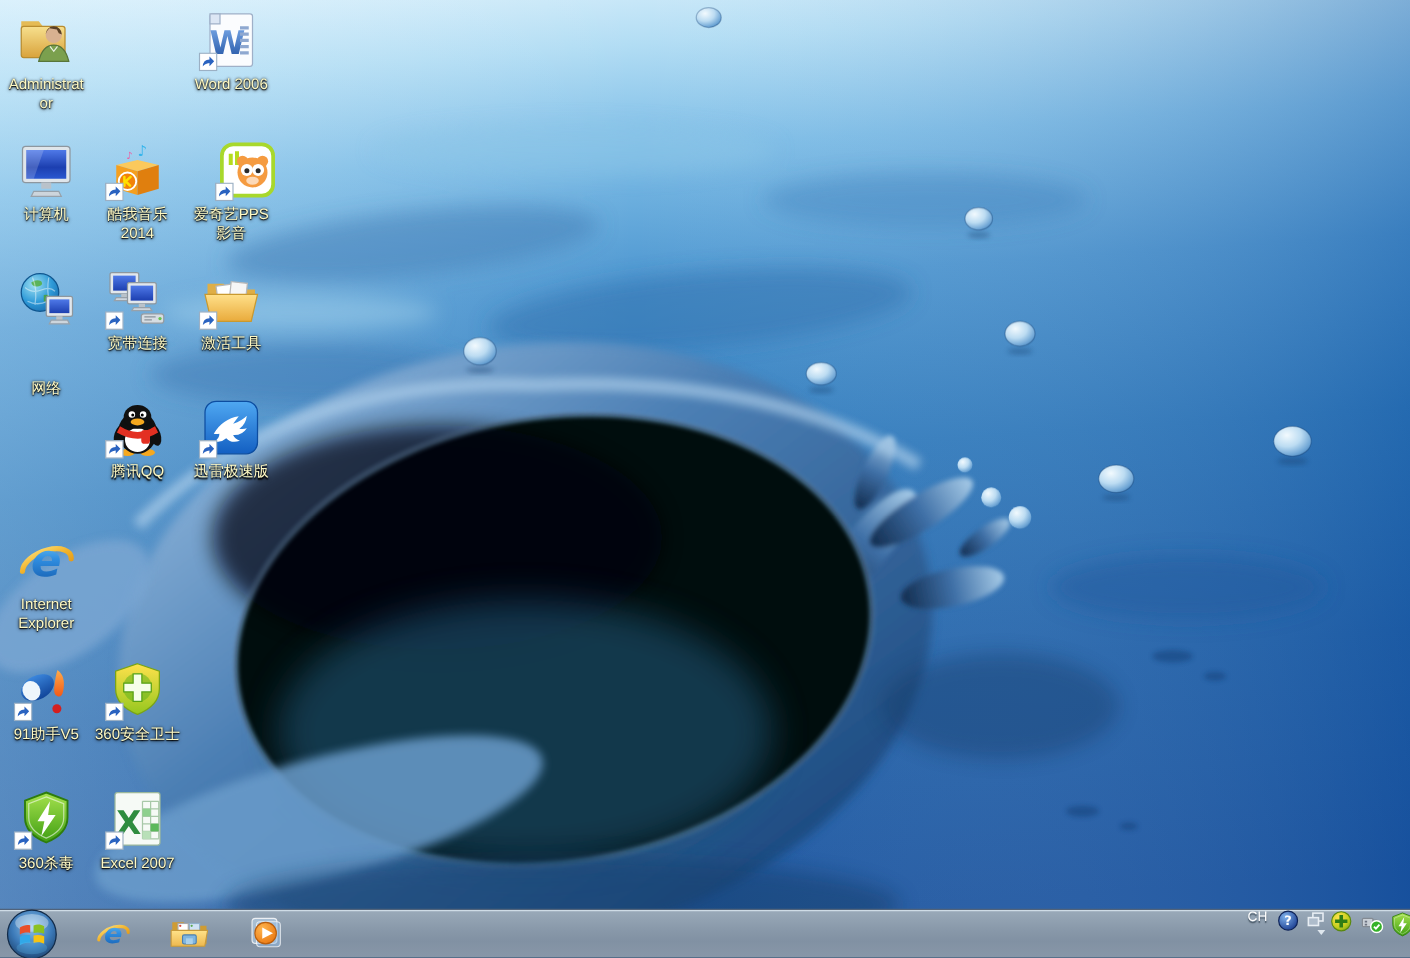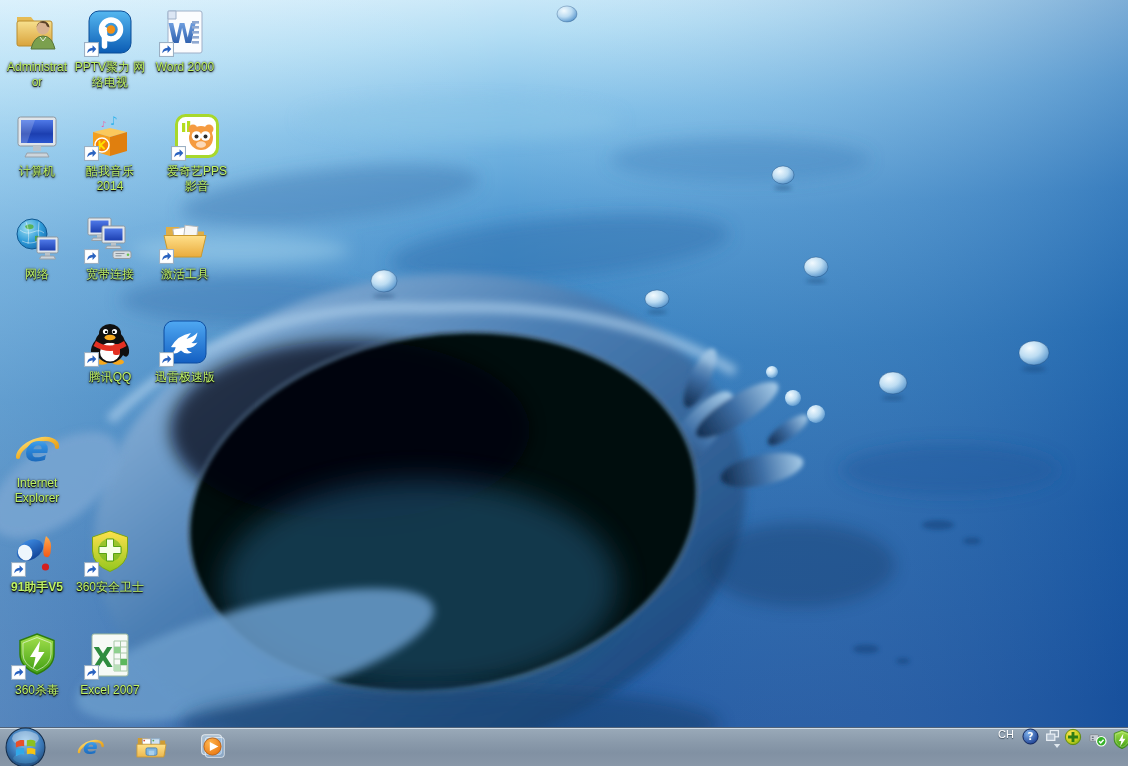--- a/index.html
+++ b/index.html
@@ -6,21 +6,21 @@
   .screen{position:relative;width:1128px;height:766px;overflow:hidden;
     font-family:"Liberation Sans","DejaVu Sans",sans-serif;background:#2d77bb;user-select:none;}
   .wp{position:absolute;left:0;top:0;width:1128px;height:766px;display:block;}
   
   .desk{position:absolute;left:0;top:0;right:0;bottom:38px;}
   .cell{position:absolute;width:74px;display:flex;flex-direction:column;align-items:center;cursor:default;}
   .art{position:relative;width:48px;height:48px;}
   .art>svg{width:100%;height:100%;display:block;}
   .badge{position:absolute;left:-2px;bottom:-1px;width:15px;height:15px;}
   .badge svg{width:100%;height:100%;display:block;}
-  .ilabel{width:100%;padding-top:4px;font-size:12px;line-height:15px;color:#bef264;text-align:center;
+  .ilabel{width:100%;padding-top:4px;font-size:12px;line-height:15px;color:#fef9c3;text-align:center;
     white-space:pre-line;text-shadow:0 1px 1px #000,0 1px 3px rgba(0,0,0,.9),0 0 2px rgba(0,0,0,.6);}
   
   .taskbar{position:absolute;left:0;bottom:0;width:1128px;height:38px;
     background:linear-gradient(#9aaab9,#8999aa 40%,#8191a3 65%,#8897a8);
     border-top:1px solid #51637a;box-shadow:inset 0 1px 0 rgba(210,222,232,.95);}
   .tbtn{position:absolute;top:0;height:37px;display:flex;align-items:center;justify-content:center;cursor:pointer;}
   .tbtn svg{display:block;}
   #btn-start{left:2px;width:46px;}
   #btn-start svg{width:41px;height:41px;margin-top:2px;}
   #btn-ie{left:72px;width:36px;}     #btn-ie svg{width:29px;height:29px;}
@@ -160,44 +160,20 @@
             <rect x="4" y="13" width="35" height="25" rx="2" fill="url(#admF)" stroke="#b98c2e"></rect>
             <circle cx="30" cy="20" r="6.5" fill="#d8b190"></circle>
             <path d="M23.5,19.5 a6.5,6.5 0 0 1 13,0 l-2.5,-1 -1.5,-3 -6,-1 -2,2.5 z" fill="#5a4026"></path>
             <path d="M18,41 q3,-13 12,-13 q9,0 12,13 z" fill="#7ba04e" stroke="#57753a"></path>
             <path d="M27,29 l3,4 3,-4" stroke="#e8f0e0" fill="none"></path>
           </svg>
         </div>
         <div class="ilabel">Administrat
 or</div>
       </div>
-      <div class="cell" style="left: 73px; top: 8px;">
-        <div class="art">
-          <svg viewBox="0 0 48 48">
-            <defs>
-              <linearGradient id="ppg" x1="0" y1="0" x2="0" y2="1">
-                <stop offset="0" stop-color="#55b7f0"></stop>
-                <stop offset="1" stop-color="#0b5cb4"></stop>
-              </linearGradient>
-            </defs>
-            <rect x="3" y="3" width="42" height="42" rx="10" fill="url(#ppg)" stroke="#0a4c96"></rect>
-            <circle cx="25" cy="21.5" r="9.5" fill="none" stroke="#fff" stroke-width="5.5"></circle>
-            <path d="M18.5,21.5 V38" stroke="#fff" stroke-width="5.5" stroke-linecap="round"></path>
-            <circle cx="25" cy="21.5" r="4.2" fill="#f29016"></circle>
-          </svg>
-          <span class="badge">
-            <svg viewBox="0 0 14 14">
-              <rect x="0.5" y="0.5" width="13" height="13" fill="#fff" stroke="#9bb0c4"></rect>
-              <path d="M3,10.5 q0.2,-5 5,-5.2 l0,-2.3 3.5,3.6 -3.5,3.6 0,-2.4 q-3.6,0.4 -5,2.7 z" fill="#2a63c0"></path>
-            </svg>
-          </span>
-        </div>
-        <div class="ilabel">PPTV聚力 网
-络电视</div>
-      </div>
       <div class="cell" style="left: 148px; top: 8px;">
         <div class="art">
           <svg viewBox="0 0 48 48">
             <defs>
               <linearGradient id="wdB" x1="0" y1="0" x2="0" y2="1">
                 <stop offset="0" stop-color="#7aa9e8"></stop>
                 <stop offset="1" stop-color="#1d4fa0"></stop>
               </linearGradient>
             </defs>
             <rect x="7" y="3" width="34" height="42" rx="2" fill="#fbfcfe" stroke="#9fb0c8"></rect>
@@ -211,21 +187,21 @@
               <rect x="31" y="33" width="7" height="2.6"></rect>
             </g>
           </svg>
           <span class="badge">
             <svg viewBox="0 0 14 14">
               <rect x="0.5" y="0.5" width="13" height="13" fill="#fff" stroke="#9bb0c4"></rect>
               <path d="M3,10.5 q0.2,-5 5,-5.2 l0,-2.3 3.5,3.6 -3.5,3.6 0,-2.4 q-3.6,0.4 -5,2.7 z" fill="#2a63c0"></path>
             </svg>
           </span>
         </div>
-        <div class="ilabel">Word 2000</div>
+        <div class="ilabel">Word 2006</div>
       </div>
       <div class="cell" style="left: 0px; top: 112px;">
         <div class="art">
           <svg viewBox="0 0 48 48">
             <defs>
               <linearGradient id="cm1" x1="0" y1="0" x2="0" y2="1">
                 <stop offset="0" stop-color="#4f79e8"></stop>
                 <stop offset="0.6" stop-color="#1c3fb0"></stop>
                 <stop offset="1" stop-color="#2a57d0"></stop>
               </linearGradient>
@@ -253,21 +229,21 @@
           <span class="badge">
             <svg viewBox="0 0 14 14">
               <rect x="0.5" y="0.5" width="13" height="13" fill="#fff" stroke="#9bb0c4"></rect>
               <path d="M3,10.5 q0.2,-5 5,-5.2 l0,-2.3 3.5,3.6 -3.5,3.6 0,-2.4 q-3.6,0.4 -5,2.7 z" fill="#2a63c0"></path>
             </svg>
           </span>
         </div>
         <div class="ilabel">酷我音乐
 2014</div>
       </div>
-      <div class="cell" style="left: 160px; top: 112px;">
+      <div class="cell" style="left: 148px; top: 112px; align-items: flex-end;">
         <div class="art">
           <svg viewBox="0 0 48 48">
             <rect x="3.5" y="3.5" width="41" height="41" rx="9" fill="#ffffff" stroke="#a8d82c" stroke-width="3"></rect>
             <rect x="9" y="11" width="3.2" height="9" fill="#b5dc1e"></rect>
             <rect x="14" y="9" width="3.2" height="11" fill="#b5dc1e"></rect>
             <circle cx="20" cy="17" r="4.5" fill="#f59b40"></circle>
             <circle cx="36" cy="17" r="4.5" fill="#f59b40"></circle>
             <circle cx="28" cy="26" r="12" fill="#f59b40"></circle>
             <circle cx="23.5" cy="24" r="4.8" fill="#fff"></circle>
             <circle cx="32.5" cy="24" r="4.8" fill="#fff"></circle>
@@ -278,21 +254,21 @@
           <span class="badge">
             <svg viewBox="0 0 14 14">
               <rect x="0.5" y="0.5" width="13" height="13" fill="#fff" stroke="#9bb0c4"></rect>
               <path d="M3,10.5 q0.2,-5 5,-5.2 l0,-2.3 3.5,3.6 -3.5,3.6 0,-2.4 q-3.6,0.4 -5,2.7 z" fill="#2a63c0"></path>
             </svg>
           </span>
         </div>
         <div class="ilabel">爱奇艺PPS
 影音</div>
       </div>
-      <div class="cell" style="left: 0px; top: 215px;">
+      <div class="cell" style="left: 0px; top: 215px; gap: 36px;">
         <div class="art">
           <svg viewBox="0 0 48 48">
             <defs>
               <radialGradient id="nw1" cx="0.35" cy="0.3" r="0.85">
                 <stop offset="0" stop-color="#9fe0f2"></stop>
                 <stop offset="0.55" stop-color="#2e9ad8"></stop>
                 <stop offset="1" stop-color="#1565a8"></stop>
               </radialGradient>
               <linearGradient id="nw2" x1="0" y1="0" x2="0" y2="1">
                 <stop offset="0" stop-color="#4f79e8"></stop>
@@ -435,21 +411,21 @@
                 <stop offset="1" stop-color="#d88b12"></stop>
               </linearGradient>
             </defs>
             <path d="M5,33 a20,11 -22 1 1 39,-10" fill="none" stroke="url(#ieG)" stroke-width="4.2" stroke-linecap="round"></path>
             <text x="24" y="37" font-family="DejaVu Sans,sans-serif" font-size="36" font-weight="bold" font-style="italic" text-anchor="middle" fill="url(#ieB)">e</text>
           </svg>
         </div>
         <div class="ilabel">Internet
 Explorer</div>
       </div>
-      <div class="cell" style="left: 0px; top: 528px; font-weight: bold;">
+      <div class="cell" style="left: 0px; top: 528px;">
         <div class="art">
           <svg viewBox="0 0 48 48">
             <defs>
               <linearGradient id="p91" x1="0" y1="0" x2="0" y2="1">
                 <stop offset="0" stop-color="#3b86dc"></stop>
                 <stop offset="1" stop-color="#11459a"></stop>
               </linearGradient>
               <linearGradient id="o91" x1="0" y1="0" x2="0" y2="1">
                 <stop offset="0" stop-color="#ffab4a"></stop>
                 <stop offset="1" stop-color="#f25a18"></stop>

